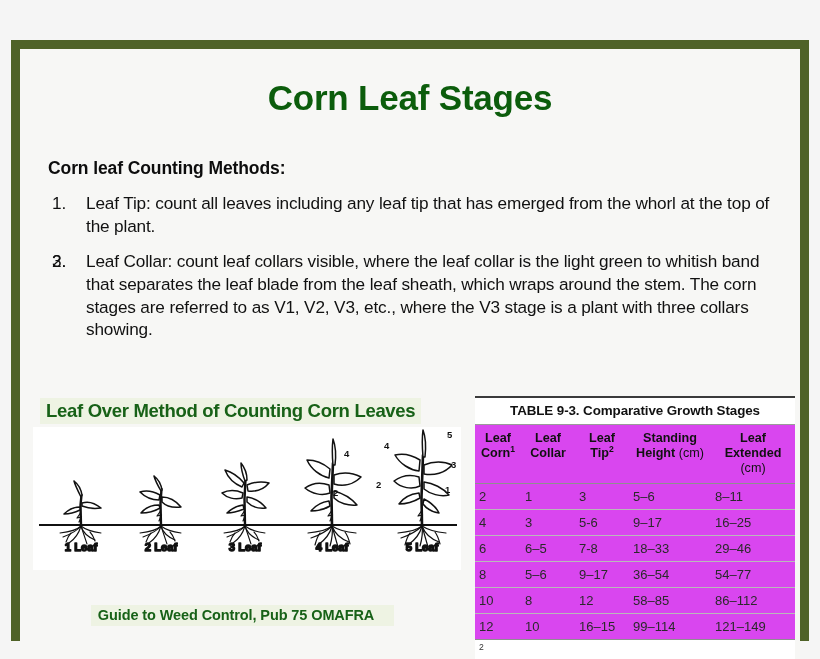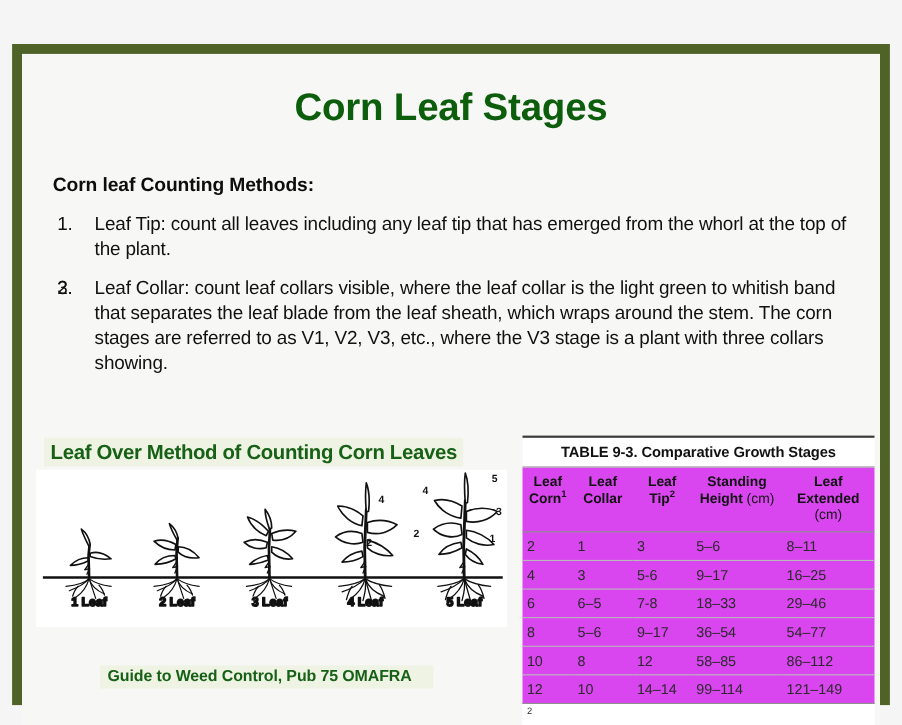--- a/index.html
+++ b/index.html
@@ -442,21 +442,21 @@
             <tr>
               <td>10</td>
               <td>8</td>
               <td>12</td>
               <td>58–85</td>
               <td>86–112</td>
             </tr>
             <tr>
               <td>12</td>
               <td>10</td>
-              <td>14–14</td>
+              <td>16–15</td>
               <td>99–114</td>
               <td>121–149</td>
             </tr>
           </tbody>
         </table>
 
         <div id="table-footnotes">
           <div>
             <sup>2</sup>
             

